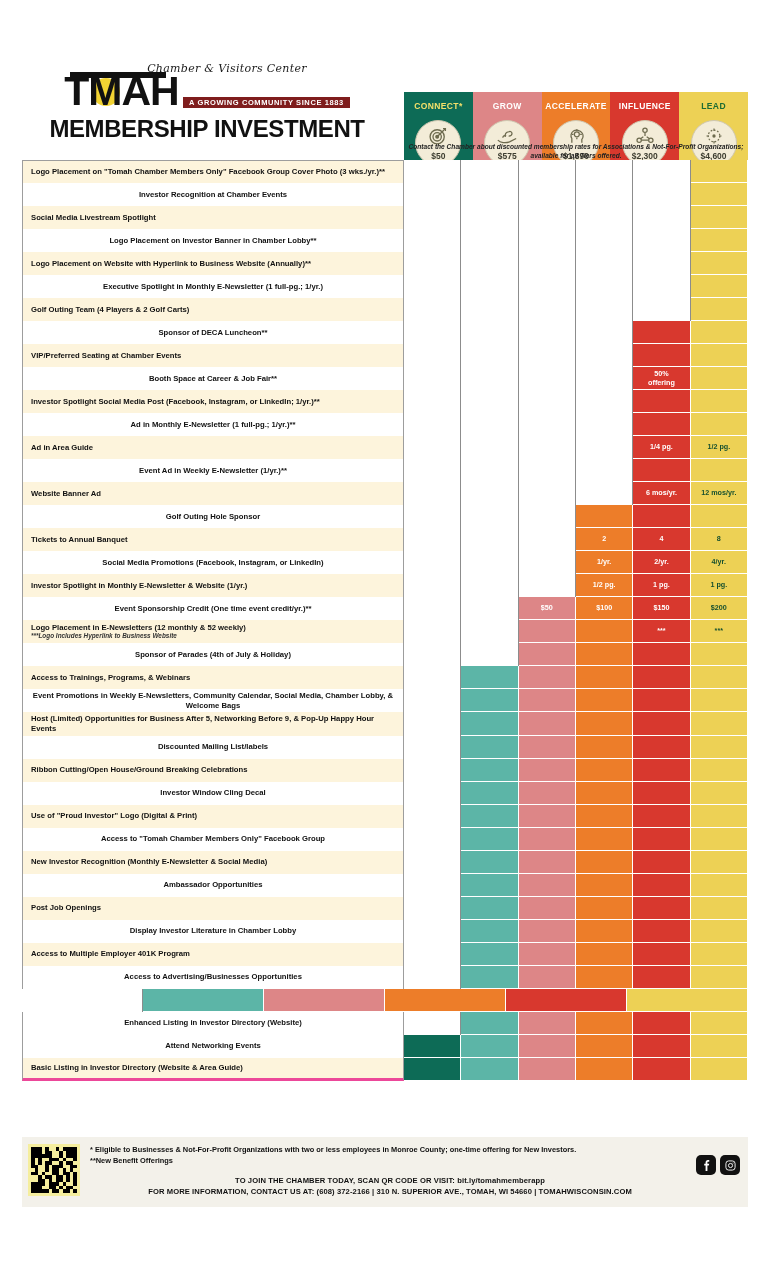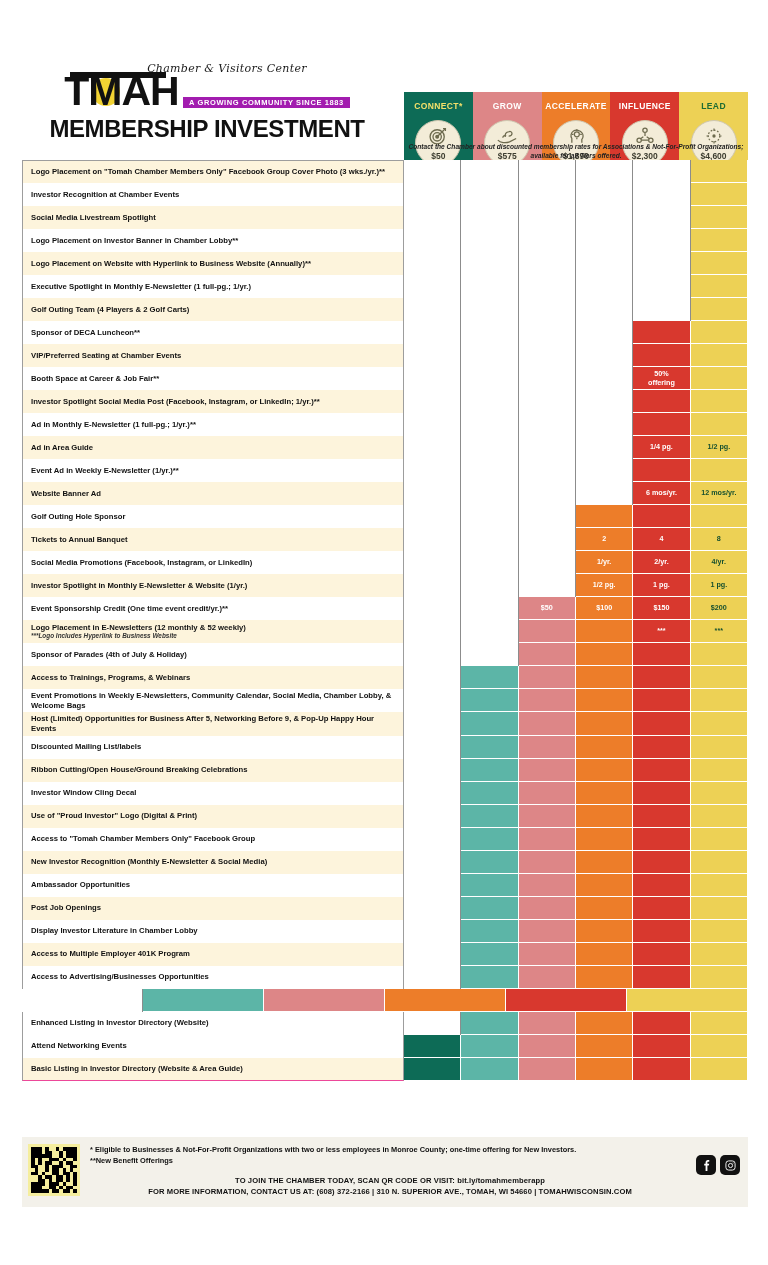--- a/index.html
+++ b/index.html
@@ -18,21 +18,21 @@
   .brand { position: absolute; left: 22px; top: 62px; width: 370px; text-align: center; }
   .logo-script { font-family: "DejaVu Serif", serif; font-style: italic; font-size: 11px;
                  color: #1a1a1a; letter-spacing: .3px; margin-left: 40px; }
   .logo-word { position: relative; display: inline-block; margin-top: -3px; }
   .logo-tomah { font-family: "Liberation Sans", sans-serif; font-weight: bold; font-size: 41px;
                 letter-spacing: -1px; color: #111; line-height: .95; position: relative; z-index: 2; }
   .logo-sun { position: absolute; left: 28px; top: 6px; width: 28px; height: 28px;
               border-radius: 50%; background: #f2d333; z-index: 1; }
   .logo-bar { position: absolute; left: 6px; top: 0px; width: 96px; height: 6px; background: #111; z-index: 3;}
   .logo-tag { font-size: 7.5px; font-weight: bold; letter-spacing: .6px; color: #fff;
-              background: #a21caf; display: inline-block; padding: 1px 6px; margin-top: -4px;
+              background: #7f1d1d; display: inline-block; padding: 1px 6px; margin-top: -4px;
               position: relative; z-index: 4; }
   .title { font-weight: bold; font-size: 24px; letter-spacing: -.4px; color: #111; margin-top: 4px; }
 
   
   .tiers { position: absolute; left: 404px; top: 72px; width: 344px; height: 70px; display: flex; margin-top: 20px; }
   .tier { flex: 1; position: relative; }
   .tier-name { text-align: center; font-size: 8.5px; font-weight: bold; letter-spacing: .4px;
                padding-top: 9px; color: #fff; }
   .tier-coin { position: absolute; left: 50%; transform: translateX(-50%); bottom: -4px;
                width: 46px; height: 46px; border-radius: 50%; background: #f3ecd8;
@@ -46,23 +46,23 @@
                line-height: 1.35; }
 
   
   .grid { position: absolute; left: 22px; top: 160px; width: 726px; }
   .row { display: flex; align-items: stretch; min-height: 23px; }
   .label { width: 382px; display: flex; flex-direction: column; justify-content: center;
            padding: 2px 8px; border-left: 1px solid #9d9d9d; border-right: 1px solid #9d9d9d; }
   .label-txt { font-size: 7.7px; font-weight: bold; color: #111; line-height: 1.25; }
   .label-sub { font-size: 6.4px; font-weight: bold; font-style: italic; color: #333; line-height: 1.2; }
   .row.odd .label { background: #fdf4dc; }
-  .row.even .label { background: #ffffff; }
+  .row.even .label { background: #ffffff; text-align: center; }
   .row:first-child .label { border-top: 1px solid #9d9d9d; }
-  .row:last-child .label { border-bottom: 1px solid #ec4899; }
+  .row:last-child .label { border-bottom: 3px solid #ec4899; }
 
   .cells { display: flex; flex: 1; }
   .cell { flex: 1; position: relative; display: flex; align-items: center; justify-content: center;
           border-right: 1px solid #ffffff; }
   .cell .fill { position: absolute; inset: 0px 0 1px 0; }
   .cell.empty { background: #fff; border-right: 1px solid #8c8c8c; }
   .cell.empty .fill { background: transparent; }
   .cval { position: relative; z-index: 2; font-size: 7.2px; font-weight: bold; text-align: center;
           line-height: 1.15; }
   .cval.light { color: #ffffff; }

